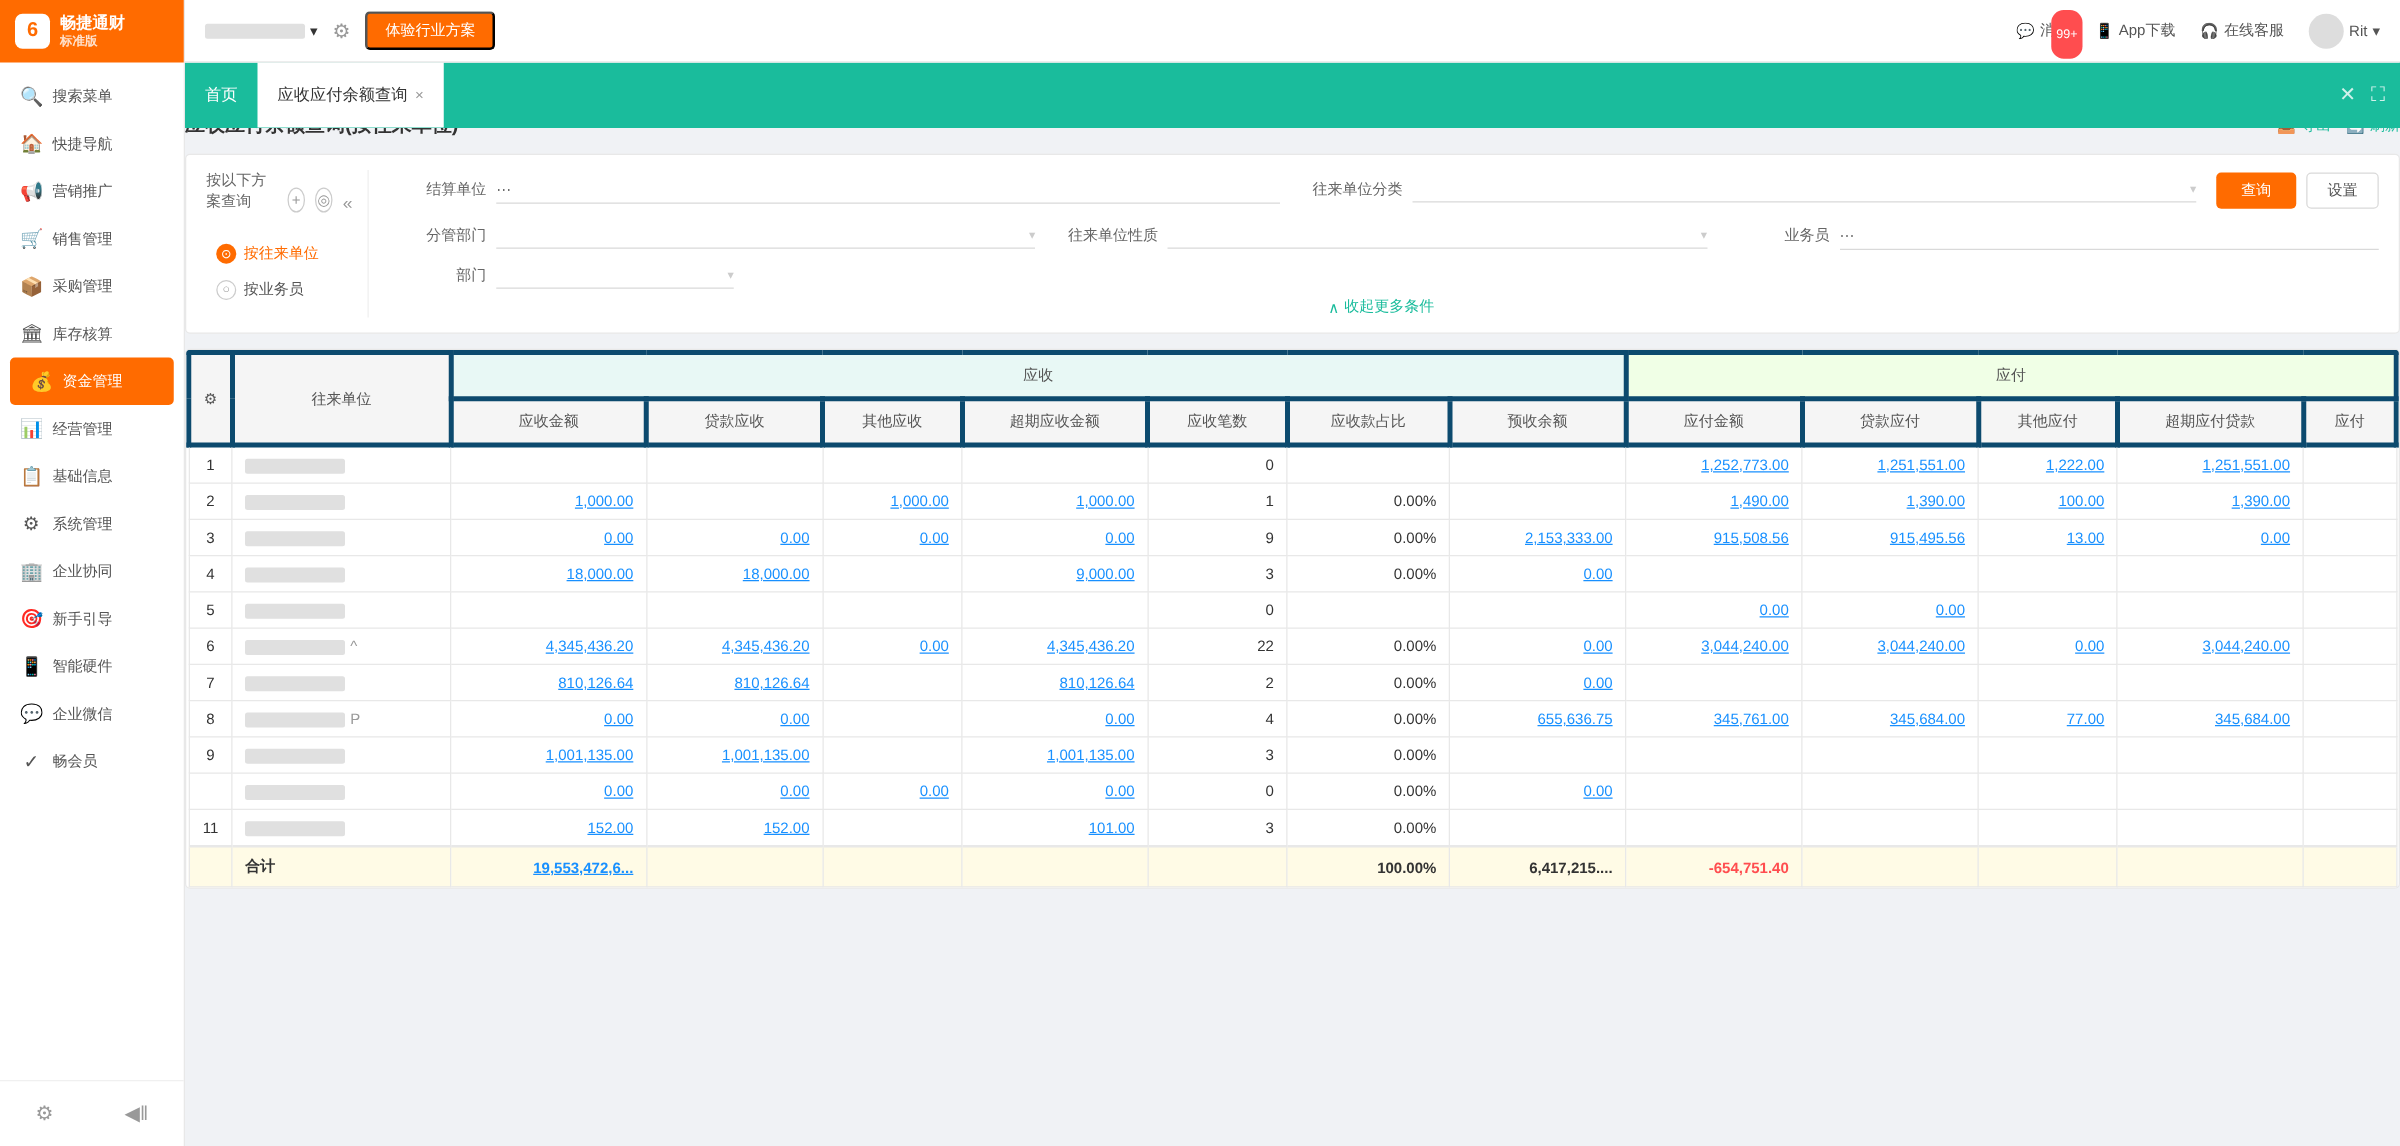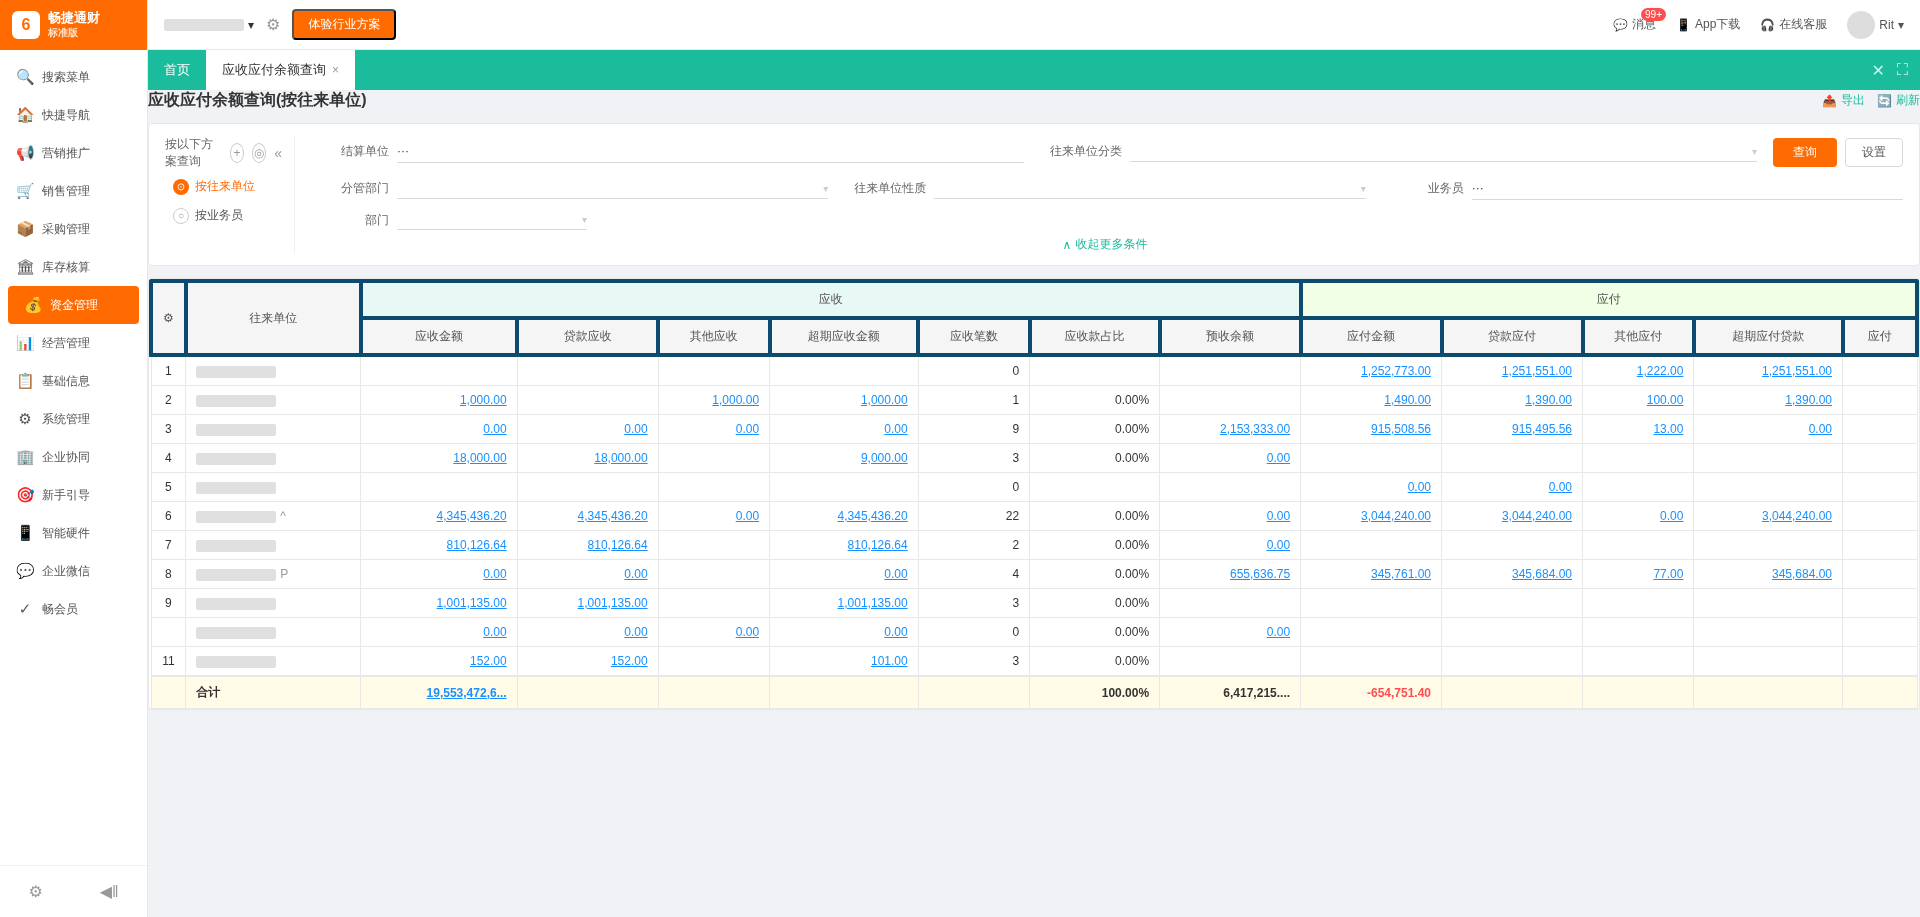--- a/index.html
+++ b/index.html
@@ -49,28 +49,28 @@
     .header-gear { color: #999; cursor: pointer; font-size: 16px; }
     .header-promo {
       background: #ff6b00; color: #fff; padding: 5px 14px;
       border-radius: 4px; font-size: 12px; cursor: pointer;
     }
     .header-right { margin-left: auto; display: flex; align-items: center; gap: 20px; }
     .header-msg { position: relative; display: flex; align-items: center; gap: 4px; cursor: pointer; color: #555; }
     .badge {
       position: absolute; top: -8px; right: -10px;
       background: #ff4d4f; color: #fff; border-radius: 10px;
-      font-size: 10px; padding: 1px 4px; min-width: 18px; text-align: left;
+      font-size: 10px; padding: 14px 4px; min-width: 18px; text-align: left;
     }
     .header-right-item { display: flex; align-items: center; gap: 4px; cursor: pointer; color: #555; }
     .user-avatar { width: 28px; height: 28px; background: #ddd; border-radius: 50%; }
 
     
     .tab-bar {
-      position: fixed; left: 148px; top: 50px; right: 0; height: 40px;
+      position: fixed; left: 148px; top: 50px; right: 0; height: 52px;
       background: #1abc9c; display: flex; align-items: stretch; z-index: 99;
     }
     .tab-item {
       display: flex; align-items: center; padding: 0 16px; gap: 6px;
       cursor: pointer; color: rgba(255,255,255,0.8); font-size: 13px;
     }
     .tab-item.active { background: #fff; color: #333; }
     .tab-close { font-size: 12px; color: #999; }
     .tab-home { color: #fff; }
     .tab-bar-right { margin-left: auto; display: flex; align-items: center; gap: 12px; padding: 0 12px; }
@@ -92,21 +92,21 @@
     .btn-export, .btn-refresh {
       display: flex; align-items: center; gap: 4px;
       color: #1abc9c; cursor: pointer; font-size: 12px;
     }
 
     
     .query-panel {
       background: #fff; border-radius: 4px; padding: 12px 16px; margin-bottom: 12px;
       border: 1px solid #e8e8e8;
     }
-    .query-top { display: flex; align-items: center; gap: 8px; margin-bottom: 4px; }
+    .query-top { display: flex; align-items: flex-end; gap: 8px; margin-bottom: 20px; }
     .query-label { font-size: 12px; color: #666; }
     .query-add-btn {
       width: 20px; height: 20px; border: 1px solid #ccc; border-radius: 50%;
       display: flex; align-items: center; justify-content: center; cursor: pointer; color: #999;
     }
     .query-scheme-btn {
       width: 20px; height: 20px; border: 1px solid #ccc; border-radius: 50%;
       display: flex; align-items: center; justify-content: center; cursor: pointer; color: #999;
     }
     .query-collapse { color: #999; cursor: pointer; font-size: 14px; }

